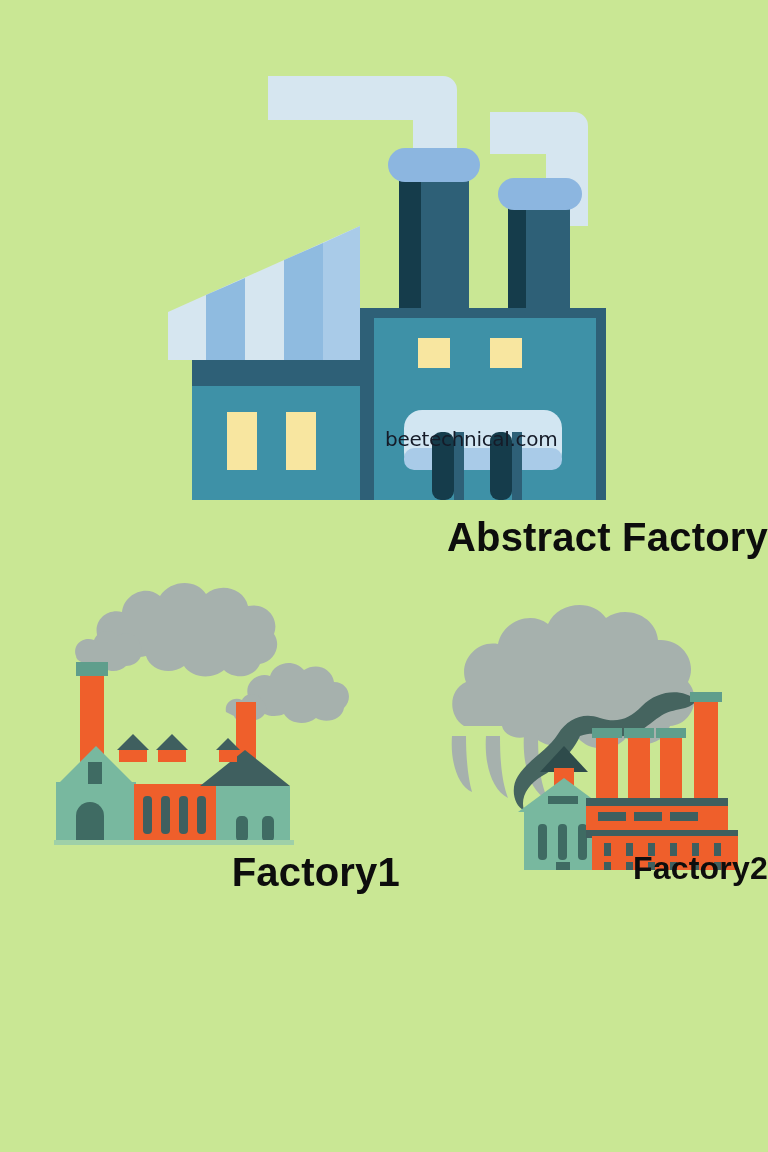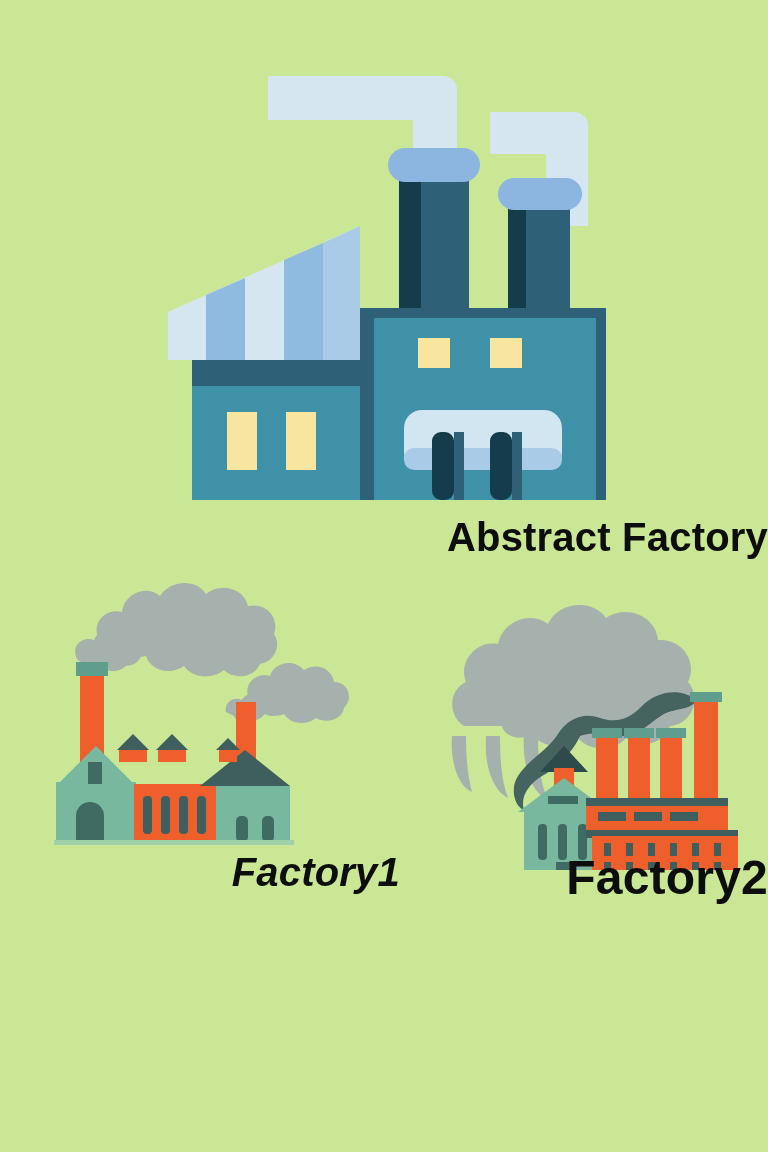--- a/index.html
+++ b/index.html
@@ -69,26 +69,25 @@
   .factory-art {
     position: absolute;
     left: 0;
     top: 0;
     width: 100%;
   }
   .caption-f1 {
     left: 0;
     top: 290px;
     font-size: 40px;
-    font-style: italic;
   }
   .caption-f2 {
     left: 0;
     top: 310px;
-    font-size: 48px;
+    font-size: 32px;
   }
 
   
   .watermark {
     position: absolute;
     left: 385px;
     top: 367px;
     font-size: 20px;
     color: #151b28;
     font-family: "DejaVu Sans", sans-serif;
@@ -140,20 +139,21 @@
         <rect x="244" y="350" width="158" height="60" rx="18" fill="#d2e6f2"></rect>
         <rect x="244" y="388" width="158" height="22" rx="10" fill="#a9cbe8"></rect>
 
         <rect x="272" y="372" width="22" height="68" rx="9" fill="#153c4b"></rect>
         <rect x="294" y="372" width="10" height="68" fill="#2e6077"></rect>
         <rect x="330" y="372" width="22" height="68" rx="9" fill="#153c4b"></rect>
         <rect x="352" y="372" width="10" height="68" fill="#2e6077"></rect>
       </svg>
     </div>
 
+    <div class="watermark">beetechnical.com</div>
 
     <div class="node-caption caption-abstract">Abstract Factory</div>
   </div>
 
   <div class="factory1-node">
     <div class="factory-art">
       <svg viewBox="0 0 360 300" width="360" height="300" xmlns="http://www.w3.org/2000/svg">
 
         <path d="M58 78 c-6-16 8-30 24-26 c2-18 24-28 38-16 c10-16 36-18 46-2
                  c14-12 38-6 42 12 c18-4 32 12 26 28 c8 12 0 28-14 30

